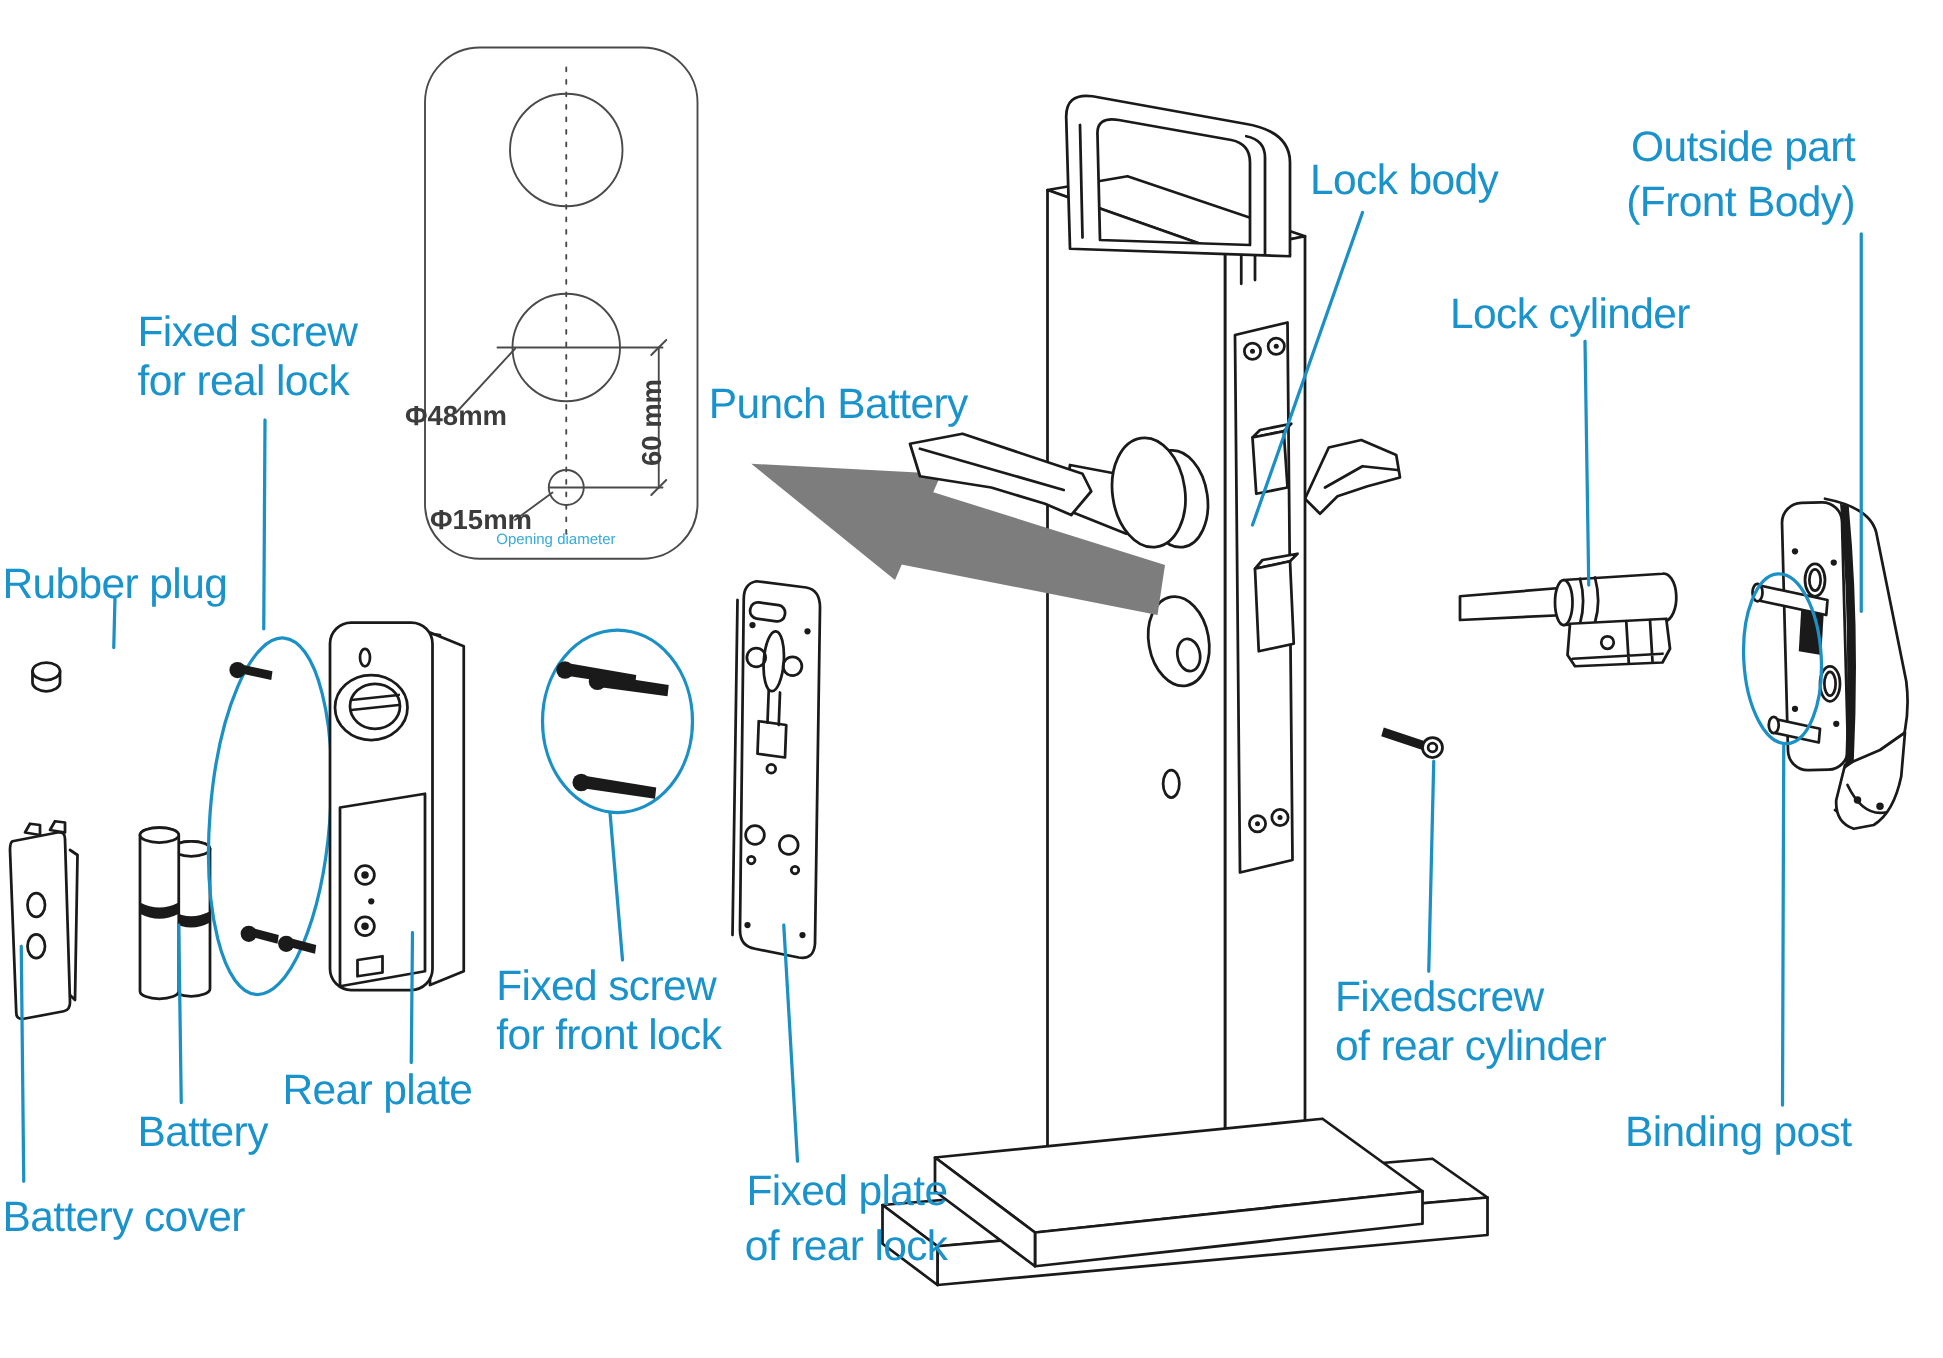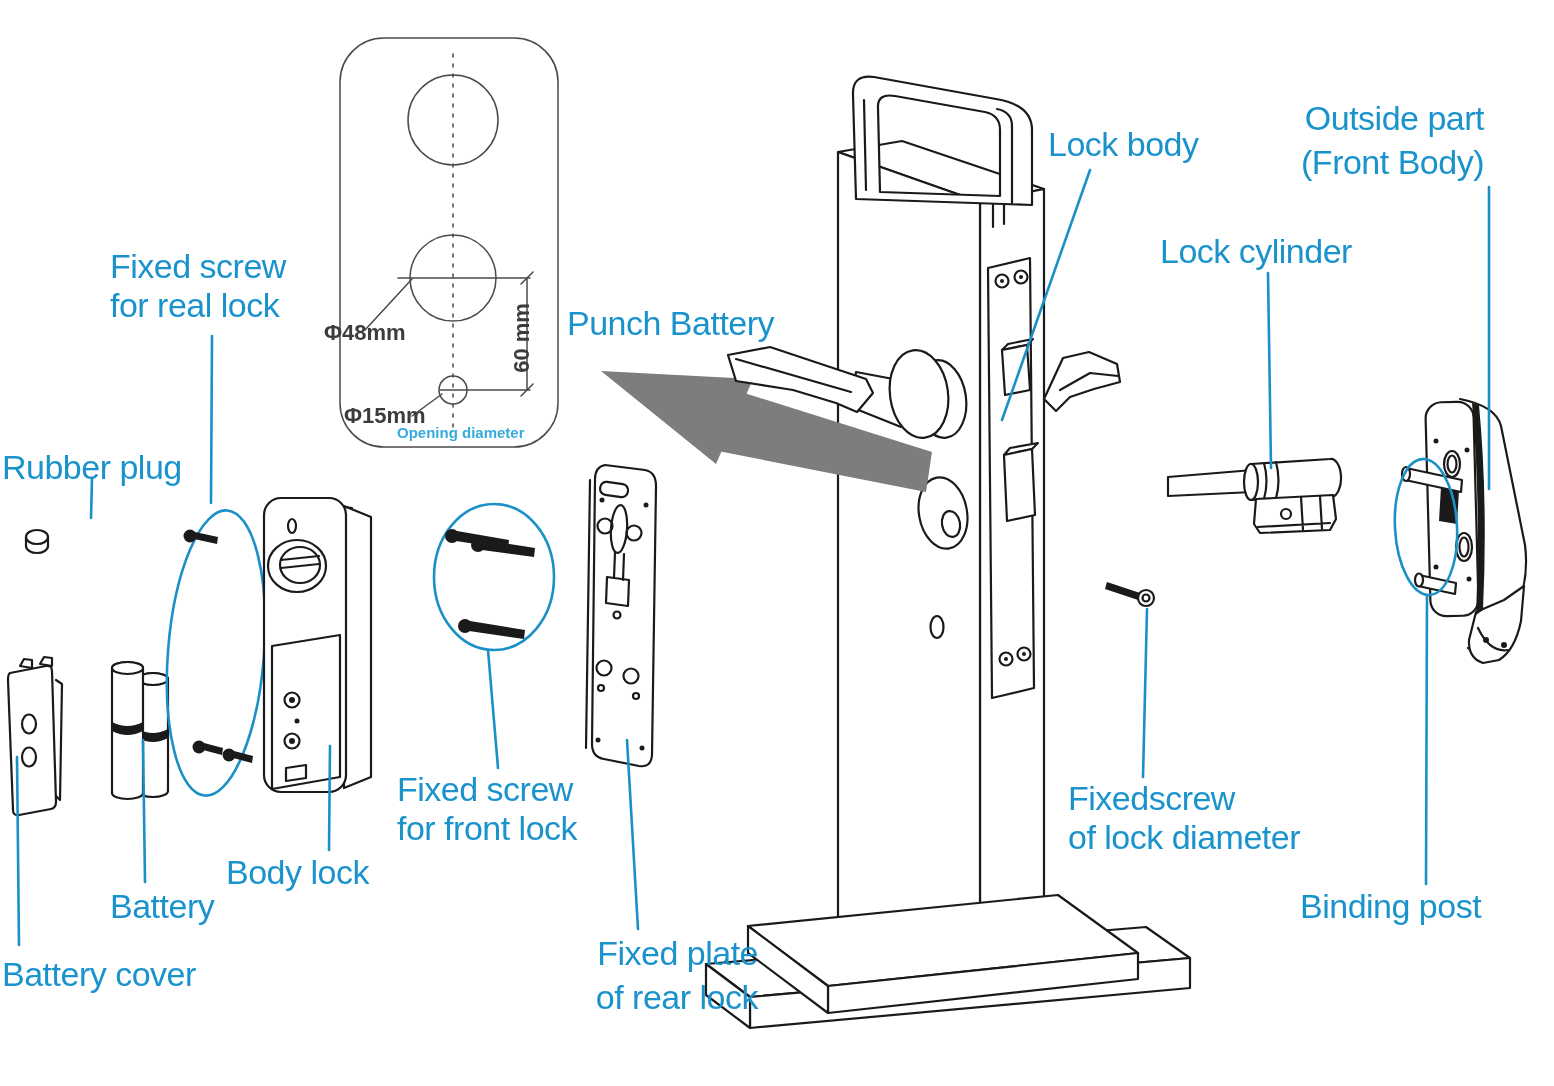--- a/index.html
+++ b/index.html
@@ -4,21 +4,21 @@
 <style>
   html,body{margin:0;padding:0;background:#fff}
   .stage{position:relative;width:1554px;height:1086px;background:#fff;
          font-family:"Liberation Sans",sans-serif;overflow:hidden}
   .stage svg{position:absolute;left:0;top:0}
   .lbl{position:absolute;color:#1a93cd;font-size:34px;line-height:40px;
        white-space:pre-line;letter-spacing:-0.5px}
   .center{text-align:right}
   .lh39{line-height:39px}.lh44{line-height:44px}
   .dim{position:absolute;color:#3c3c3c;font-size:22px;font-weight:600;white-space:nowrap}
-  .caption{position:absolute;color:#35aadc;font-size:15px;font-weight:700;white-space:nowrap}
+  .caption{position:absolute;color:#35aadc;font-size:12px;font-weight:400;white-space:nowrap}
   .rot90{transform:rotate(-90deg);transform-origin:center center}
   
   .wh{fill:#fff;stroke:#1a1a1a;stroke-width:2.2;stroke-linejoin:round;stroke-linecap:round}
   .ln{fill:none;stroke:#1a1a1a;stroke-width:2.2;stroke-linejoin:round;stroke-linecap:round}
   .thin{fill:none;stroke:#4a4a4a;stroke-width:1.5;stroke-linejoin:round;stroke-linecap:round}
   .whthin{fill:#fff;stroke:#4a4a4a;stroke-width:1.5}
   .dk{fill:#1a1a1a;stroke:none}
   .blue{fill:none;stroke:#1b90c6;stroke-width:2.6;stroke-linecap:round}
   .gray{fill:#7d7d7d;stroke:none}
 </style>
@@ -254,27 +254,27 @@
   <div class="lbl" style="left:2px;top:447px">Rubber plug</div>
   <div class="lbl lh39" style="left:110px;top:247px">Fixed screw
 for real lock</div>
   <div class="lbl" style="left:567px;top:303px">Punch Battery</div>
   <div class="lbl" style="left:1048px;top:124px">Lock body</div>
   <div class="lbl center lh44" style="left:1268px;top:96px;width:216px">Outside part
 (Front Body)</div>
   <div class="lbl" style="left:2px;top:954px">Battery cover</div>
   <div class="lbl" style="left:1160px;top:231px">Lock cylinder</div>
   <div class="lbl" style="left:110px;top:886px">Battery</div>
-  <div class="lbl" style="left:226px;top:852px">Body lock</div>
+  <div class="lbl" style="left:226px;top:852px">Rear plate</div>
   <div class="lbl lh39" style="left:397px;top:770px">Fixed screw
 for front lock</div>
   <div class="lbl center lh44" style="left:543px;top:931px;width:215px">Fixed plate
 of rear lock</div>
   <div class="lbl lh39" style="left:1068px;top:779px">Fixedscrew
-of lock diameter</div>
+of rear cylinder</div>
   <div class="lbl" style="left:1300px;top:886px">Binding post</div>
 
   <div class="dim" style="left:324px;top:320px">Φ48mm</div>
   <div class="dim" style="left:344px;top:403px">Φ15mm</div>
   <div class="dim rot90" style="left:486px;top:325px;width:72px;text-align:center">60 mm</div>
   <div class="caption" style="left:397px;top:424px">Opening diameter</div>
 
 </div>
 
 </body></html>

